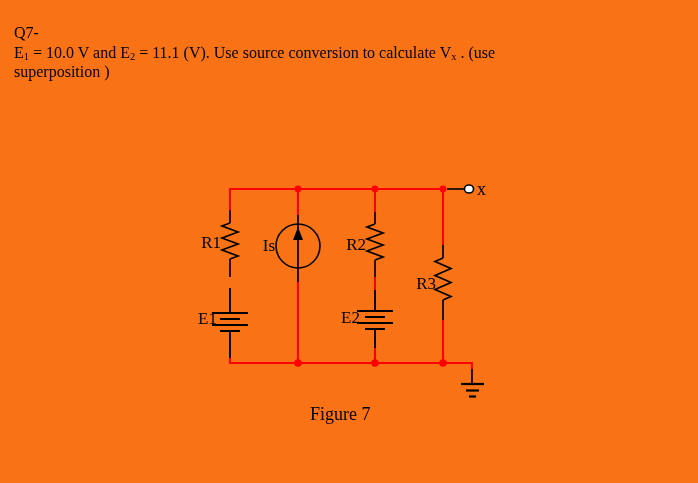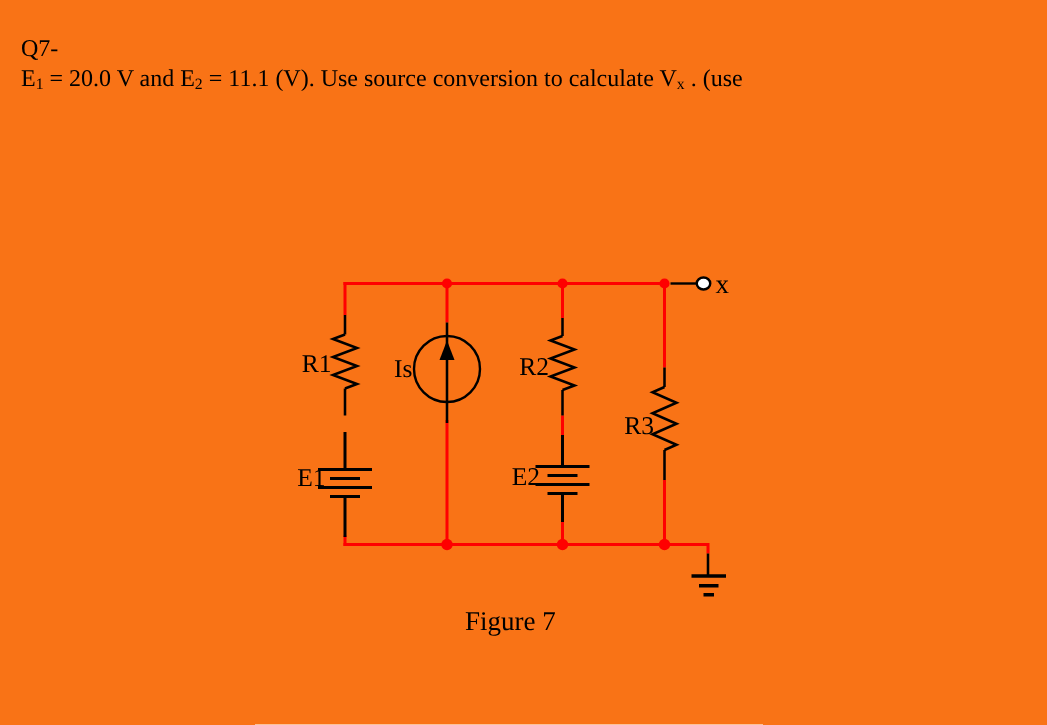--- a/index.html
+++ b/index.html
@@ -22,21 +22,22 @@
   .circuit text.caption { font-size:18px; }
   .circuit text.terminal-label { font-size:18px; }
 </style>
 </head>
 <body>
 
 <div class="screen">
 
   <div class="question">
     <div class="qline"><span>Q7-</span></div>
-    <div class="qline"><span>E</span><sub>1</sub><span> = 20.0 V and E</span><sub>2</sub><span> = 11.1 (V). Use source conversion to calculate V</span><sub>x</sub><span> . (use</span></div>
+    <div class="qline"><span>E</span><sub>1</sub><span> = 10.0 V and E</span><sub>2</sub><span> = 11.1 (V). Use source conversion to calculate V</span><sub>x</sub><span> . (use</span></div>
+    <div class="qline"><span>superposition )</span></div>
   </div>
 
   <svg class="circuit" viewBox="0 0 698 483">
 
     <g stroke="#ff0000" stroke-width="2" fill="none">
       <line x1="229" y1="189" x2="444" y2="189"></line>
       <path d="M229 363 H472 V369"></path>
       <line x1="230" y1="188" x2="230" y2="210"></line>
       <line x1="230" y1="357" x2="230" y2="364"></line>
       <line x1="298" y1="188" x2="298" y2="215"></line>

